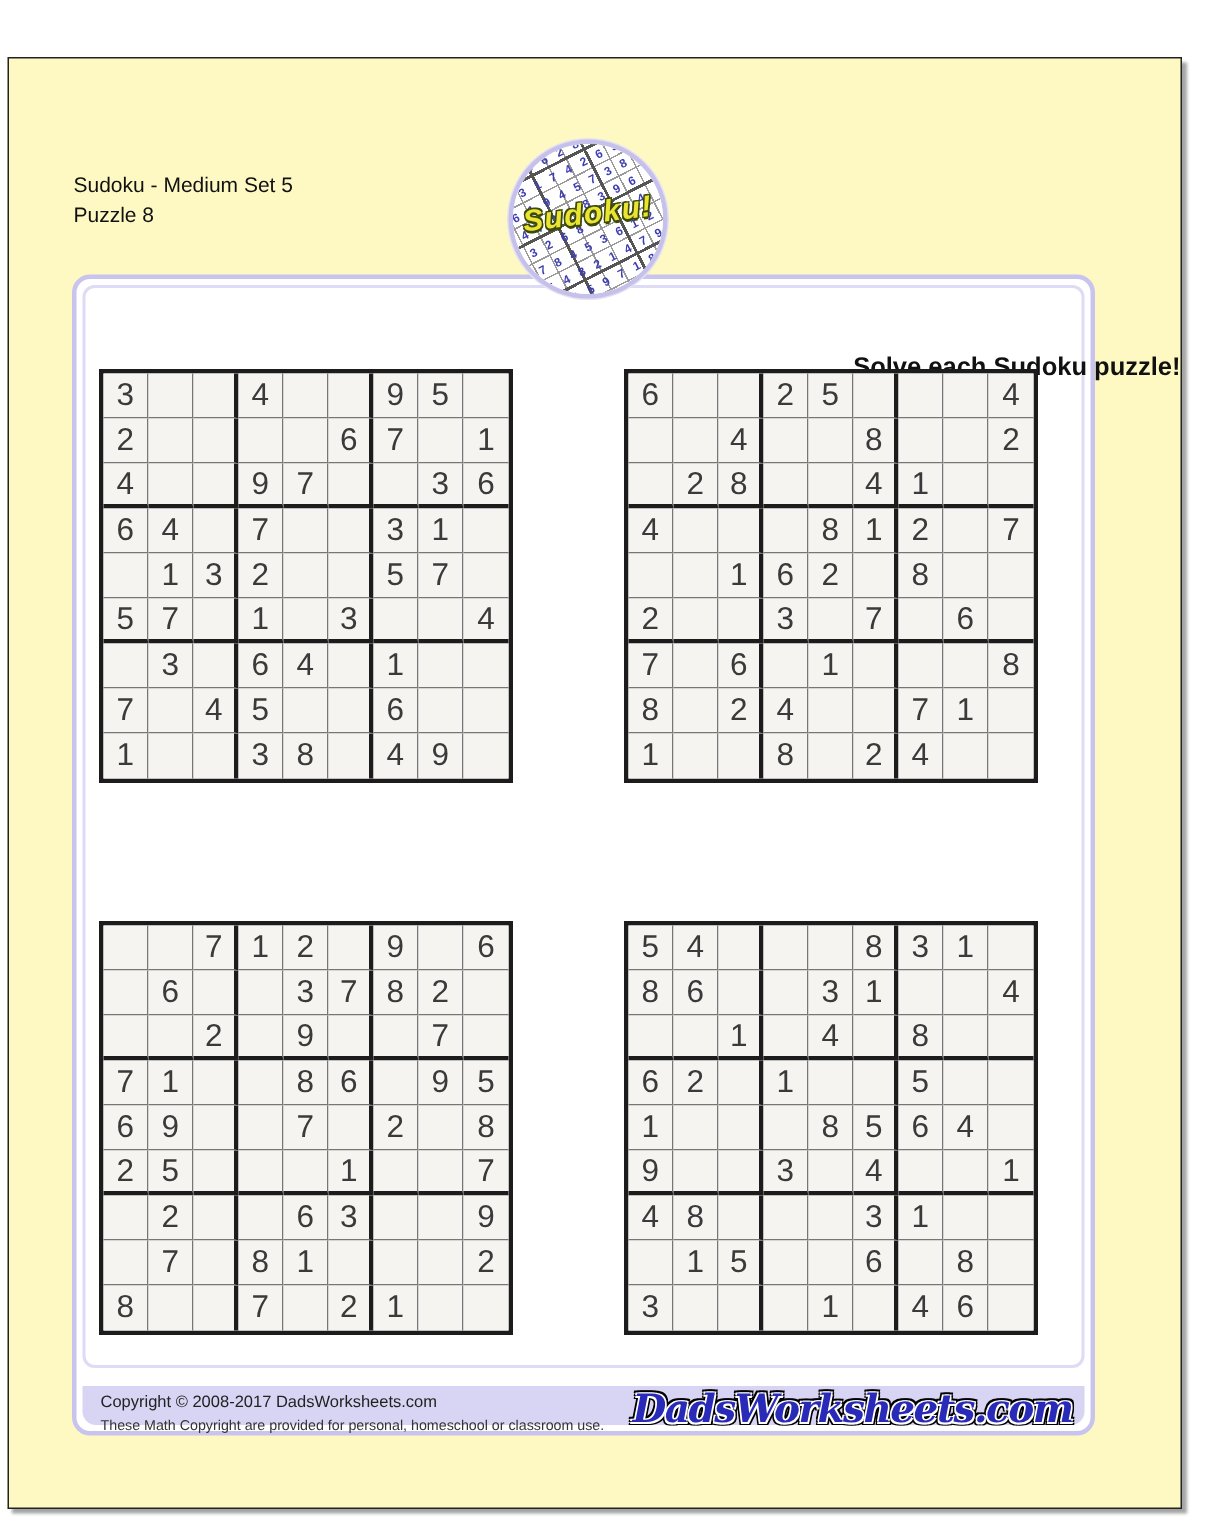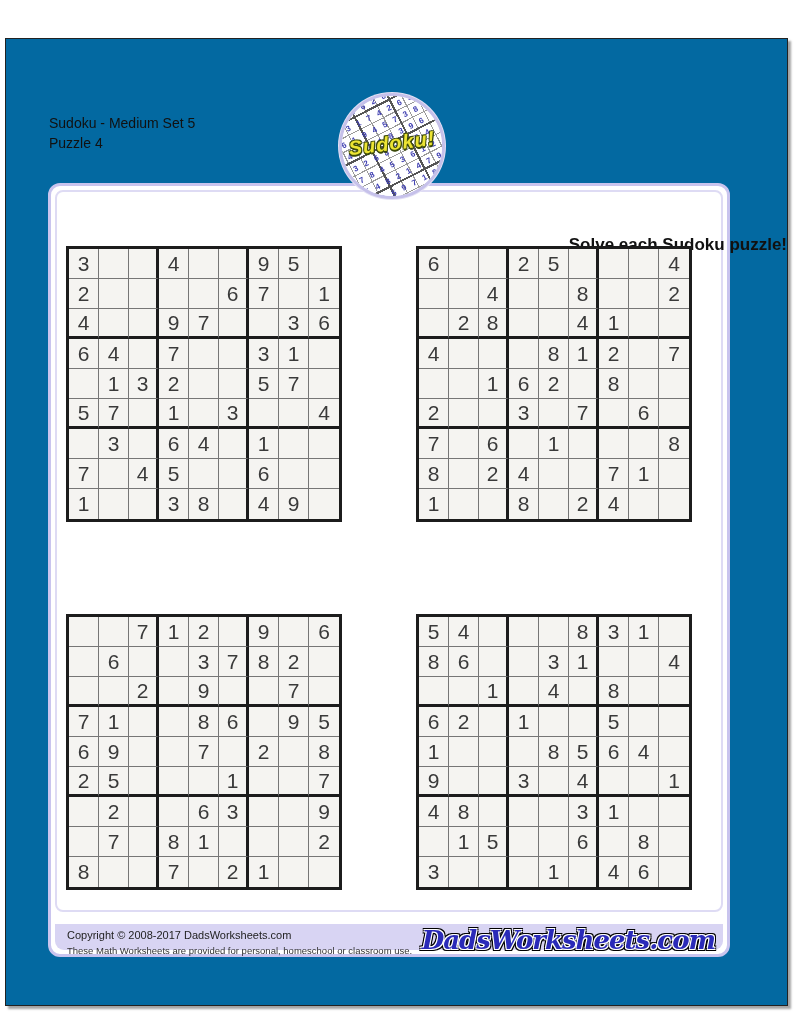--- a/index.html
+++ b/index.html
@@ -1,17 +1,17 @@
 <!DOCTYPE html>
 <html><head>
 <meta charset="utf-8">
 <style>
   html,body{margin:0;padding:0;background:#fff;}
   body{width:810px;height:1025px;position:relative;font-family:"Liberation Sans",sans-serif;overflow:hidden;}
-  .page{position:absolute;left:5px;top:38px;width:781px;height:966px;background:#0369a1;
+  .page{position:absolute;left:5px;top:38px;width:781px;height:966px;background:#fef9c3;
         border:1px solid #222;box-shadow:3px 3px 2px rgba(90,90,90,.55);}
   
   .title-block{position:absolute;left:43px;top:74px;font-size:14px;color:#111;line-height:20px;}
   .name-row{position:absolute;left:463px;top:84px;font-size:15px;font-weight:bold;color:#111;white-space:nowrap;}
   .name-line{display:inline-block;width:218px;border-bottom:2px solid #111;height:14px;vertical-align:baseline;}
   
   .logo{position:absolute;left:333px;top:54px;width:100px;height:100px;border-radius:50%;
         border:3px solid #c6c1ea;box-shadow:inset 0 0 0 2px #fff,inset 0 0 0 4px #dcd8f2, 0 0 0 1px #e4e1f5;
         background:#fff;overflow:hidden;z-index:5;}
   .logo-grid{position:absolute;left:-8px;top:-10px;width:130px;height:130px;background:#fff;
@@ -59,21 +59,21 @@
   .g3{left:60px;top:575px;}
   .g4{left:410px;top:575px;}
 </style>
 </head>
 <body>
 
 <div class="page">
 
   <div class="title-block">
     <div>Sudoku - Medium Set 5</div>
-    <div>Puzzle 4</div>
+    <div>Puzzle 8</div>
   </div>
 
 
   <div class="logo">
     <div class="logo-grid">
         <div class="lrow">415362847</div>
         <div class="lrow">893174265</div>
         <div class="lrow">261945738</div>
         <div class="lrow">547218396</div>
         <div class="lrow">132687954</div>
@@ -83,21 +83,21 @@
         <div class="lrow">789436521</div>
       </div>
     <div class="logo-text">Sudoku!</div>
   </div>
 
   <div class="content-box">
     <div class="inner-box"></div>
     <div class="footer-bar">
       <div class="copyright">
         <div>Copyright © 2008-2017 DadsWorksheets.com</div>
-        <div class="usage">These Math Worksheets are provided for personal, homeschool or classroom use.</div>
+        <div class="usage">These Math Copyright are provided for personal, homeschool or classroom use.</div>
       </div>
       <div class="brand">DadsWorksheets.com</div>
     </div>
   </div>
 
   <div class="heading" style="top:196px;position:absolute;left:0;right:0;">Solve each Sudoku puzzle!</div>
 
   <div class="sgrid g1">
       <div class="scell">3</div>
       <div class="scell"></div>

